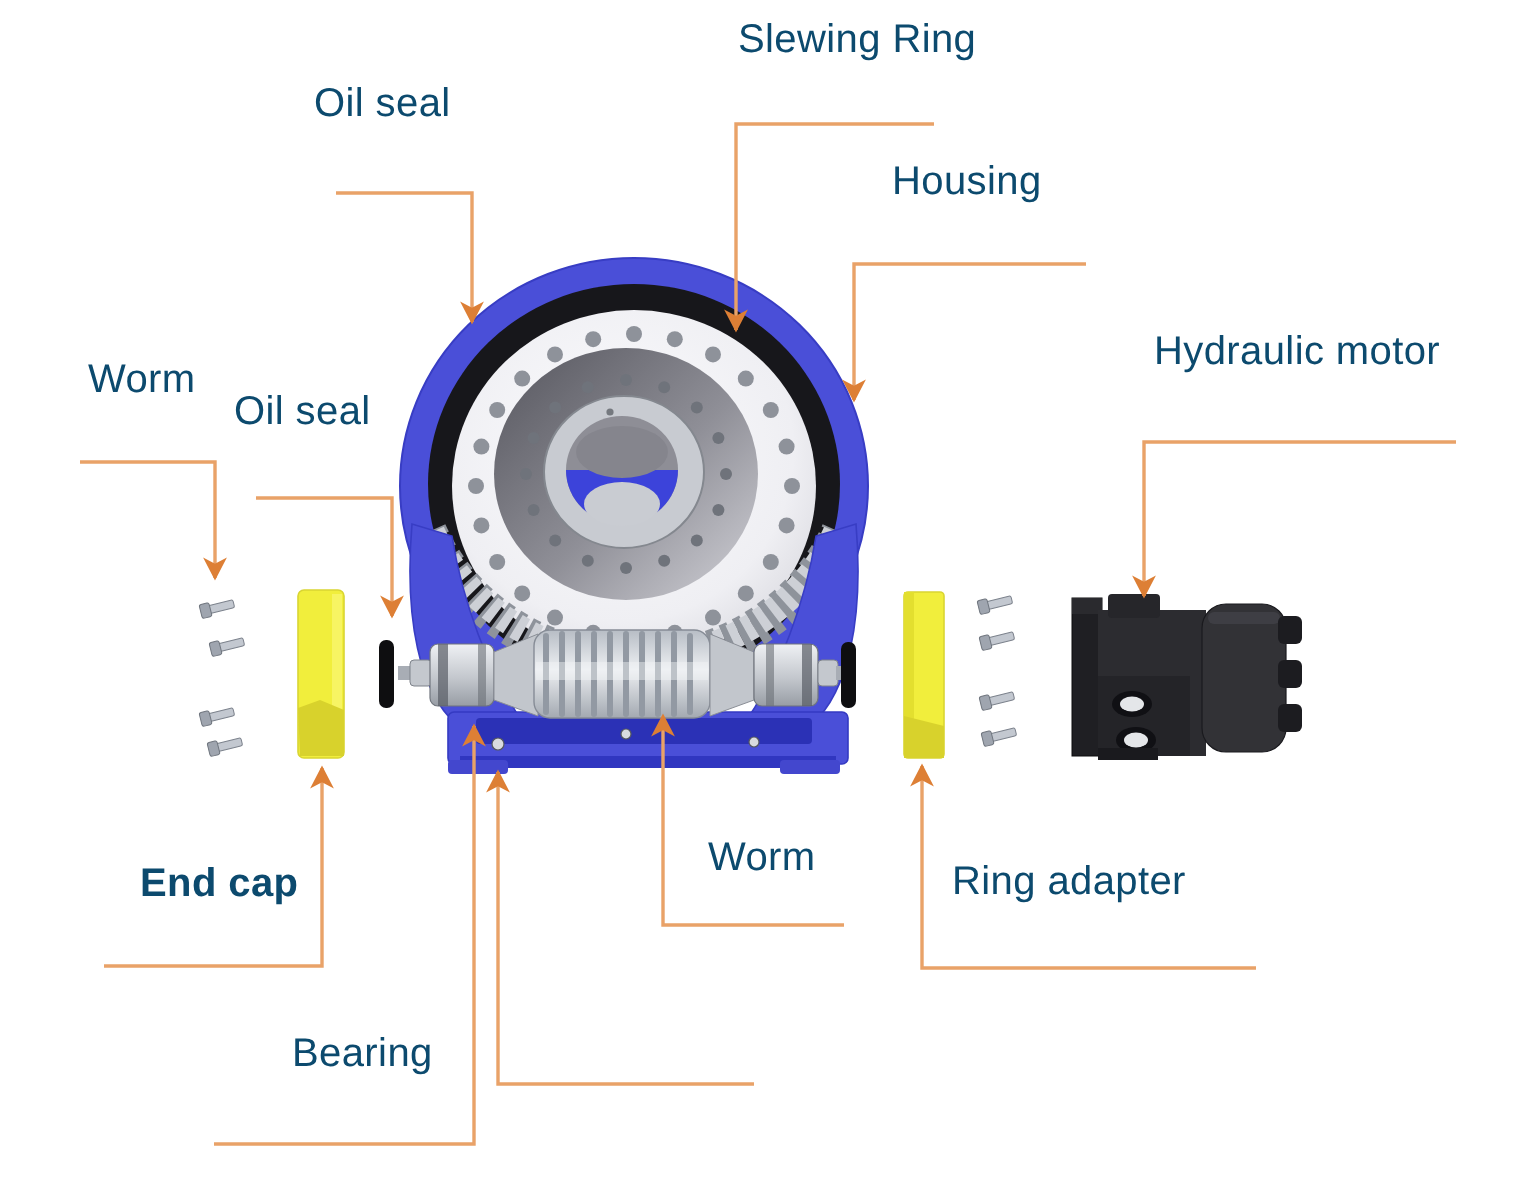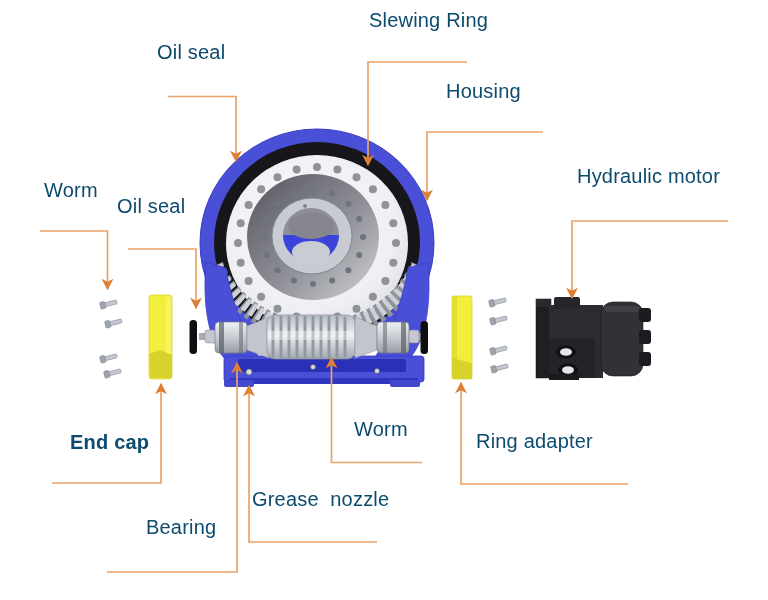--- a/index.html
+++ b/index.html
@@ -240,15 +240,14 @@
 
   <div class="lbl" style="left:157px;top:41px;">Oil seal</div>
   <div class="lbl" style="left:369px;top:9px;">Slewing Ring</div>
   <div class="lbl" style="left:446px;top:80px;text-align:center;">Housing</div>
   <div class="lbl" style="left:577px;top:165px;">Hydraulic motor</div>
   <div class="lbl" style="left:44px;top:179px;">Worm</div>
   <div class="lbl" style="left:117px;top:195px;">Oil seal</div>
   <div class="lbl" style="left:70px;top:431px;font-weight:bold;">End cap</div>
   <div class="lbl" style="left:354px;top:418px;">Worm</div>
   <div class="lbl" style="left:476px;top:430px;">Ring adapter</div>
-  <div class="lbl" style="left:252px;top:488px;">Grease  nozzle</div>
   <div class="lbl" style="left:146px;top:516px;">Bearing</div>
 </div>
 
 </body></html>

